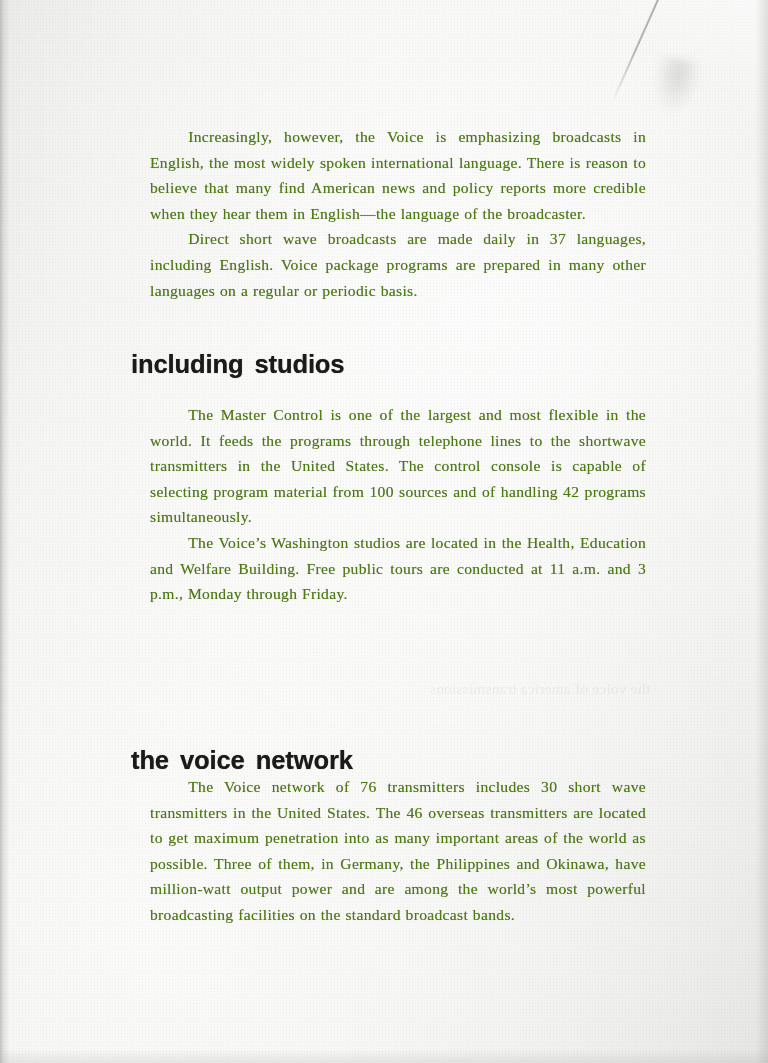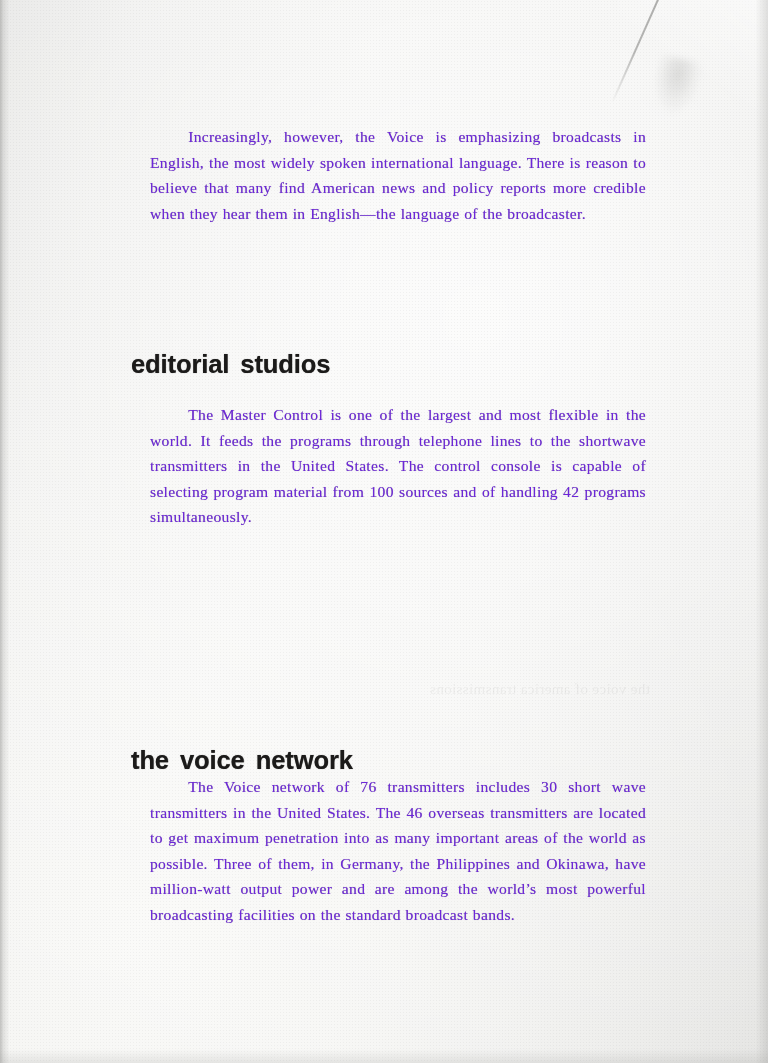--- a/index.html
+++ b/index.html
@@ -125,21 +125,21 @@
   }
 
   p.para {
     margin: 0;
     text-align: justify;
     text-indent: 2.45em;
     font-size: 15.6px;
     line-height: 25.6px;
     letter-spacing: 0.02em;
     word-spacing: 0.035em;
-    color: #6d28d9;
+    color: #4d7c0f;
     text-shadow: 0 0 0.7px rgba(40,40,38,0.42);
   }
 
   h2.section-head {
     position: absolute;
     left: 131px;
     margin: 0;
     font-family: "Liberation Sans", "DejaVu Sans", sans-serif;
     font-weight: bold;
     font-size: 25.5px;
@@ -160,26 +160,28 @@
 
   <div class="paper-tone"></div>
   <div class="paper-grain"></div>
 
   <div class="showthrough">the voice of america transmissions</div>
 
   <div class="content">
 
     <div class="textblock" style="top:124px;">
       <p class="para">Increasingly, however, the Voice is emphasizing broadcasts in English, the most widely spoken international language. There is reason to believe that many find American news and policy reports more credible when they hear them in English—the language of the broadcaster.</p>
+      <p class="para">Direct short wave broadcasts are made daily in 37 languages, including English.  Voice package programs are prepared in many other languages on a regular or periodic basis.</p>
     </div>
 
-    <h2 class="section-head" style="top:349px;">editorial studios</h2>
+    <h2 class="section-head" style="top:349px;">including studios</h2>
 
     <div class="textblock" style="top:402px;">
       <p class="para">The Master Control is one of the largest and most flexible in the world.  It feeds the programs through telephone lines to the shortwave transmitters in the United States.  The control console is capable of selecting program material from 100 sources and of handling 42 programs simultaneously.</p>
+      <p class="para">The Voice’s Washington studios are located in the Health, Education and Welfare Building.  Free public tours are conducted at 11 a.m. and 3 p.m., Monday through Friday.</p>
     </div>
 
     <h2 class="section-head" style="top:745px;">the voice network</h2>
 
     <div class="textblock" style="top:774px;">
       <p class="para">The Voice network of 76 transmitters includes 30 short wave transmitters in the United States.  The 46 overseas transmitters are located to get maximum penetration into as many important areas of the world as possible.  Three of them, in Germany, the Philippines and Okinawa, have million-watt output power and are among the world’s most powerful broadcasting facilities on the standard broadcast bands.</p>
     </div>
 
   </div>
 

